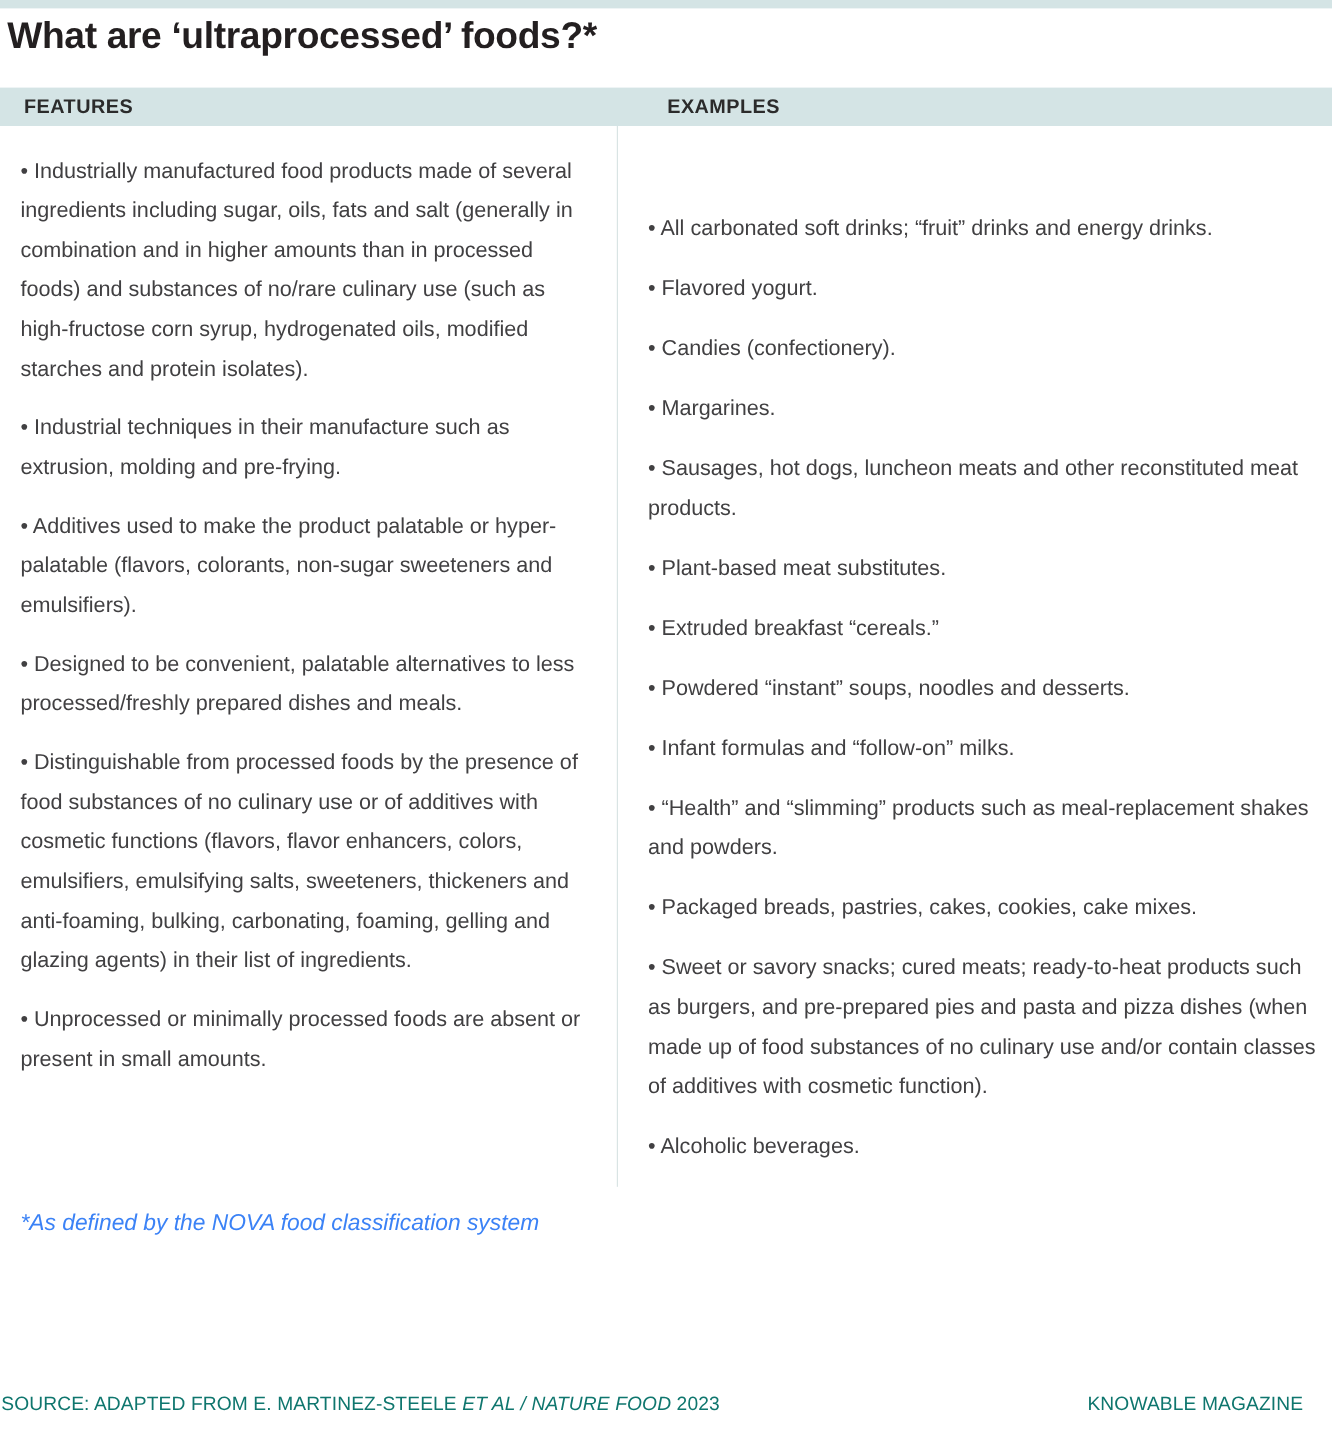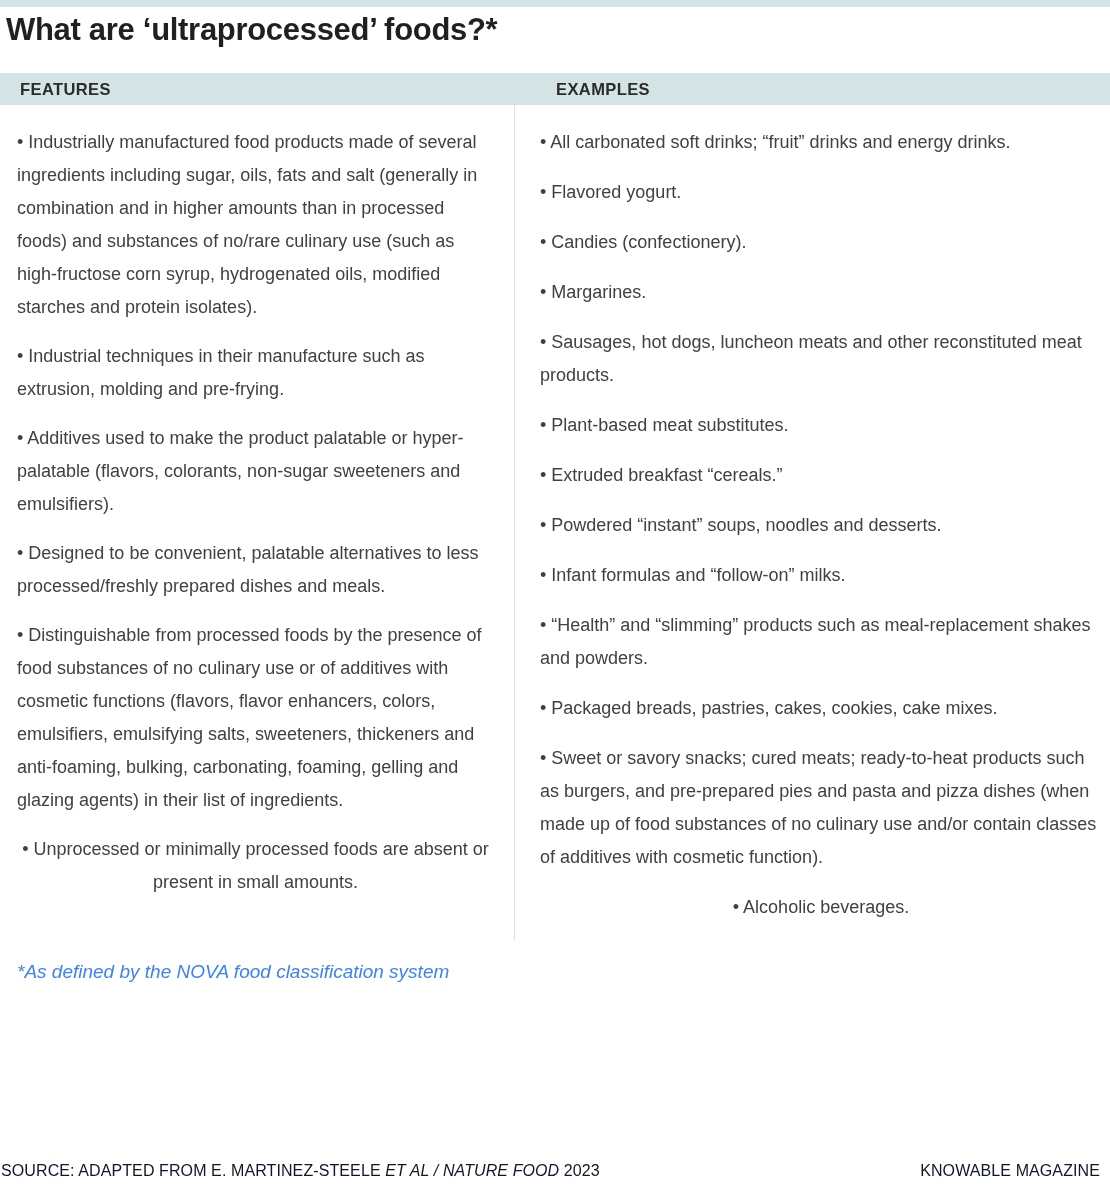--- a/index.html
+++ b/index.html
@@ -54,43 +54,44 @@
   }
   .v-divider {
     width: 1px;
     background: var(--divider, #d9e4e4);
     margin-top: -21px;
   }
   .col.examples {
     flex: 1;
     padding-left: 25px;
     padding-right: 8px;
+    margin-top: 48px;
   }
   .item { margin-bottom: 16px; }
   .col.examples .item { margin-bottom: 17px; }
-  .item:last-child { margin-bottom: 0; text-align: center; }
+  .item:last-child { margin-bottom: 0; }
   .bullet { display: inline; }
   .footnote {
     margin: 20px 0 0 17px;
     font-size: 19px;
     font-style: italic;
     color: #3b82f6;
   }
   .footer-row {
     position: absolute;
     left: 1px;
-    right: 10px;
+    right: 24px;
     bottom: 14px;
     display: flex;
     justify-content: space-between;
     align-items: baseline;
     font-size: 16px;
     font-weight: 500;
     letter-spacing: 0.1px;
-    color: #0f172a;
+    color: #0f766e;
   }
   .footer-row .it { font-style: italic; }
 </style>
 </head>
 <body>
 
 <div>
 
   <div class="top-bar"></div>
 

